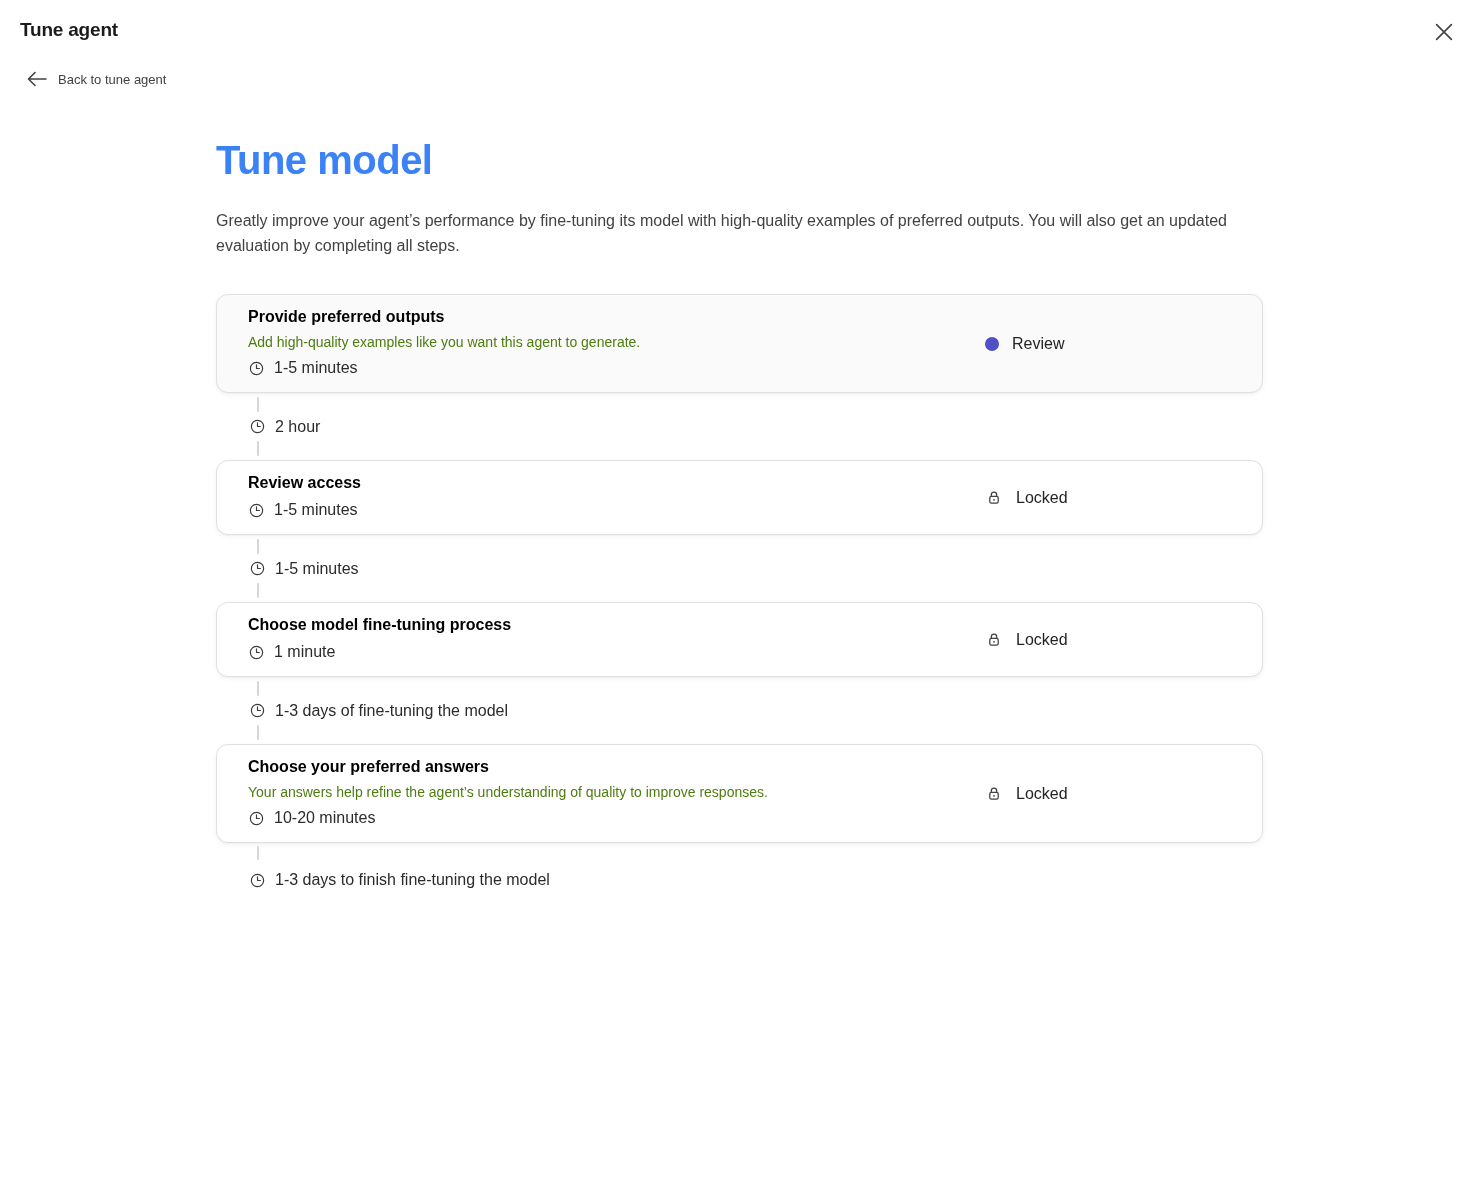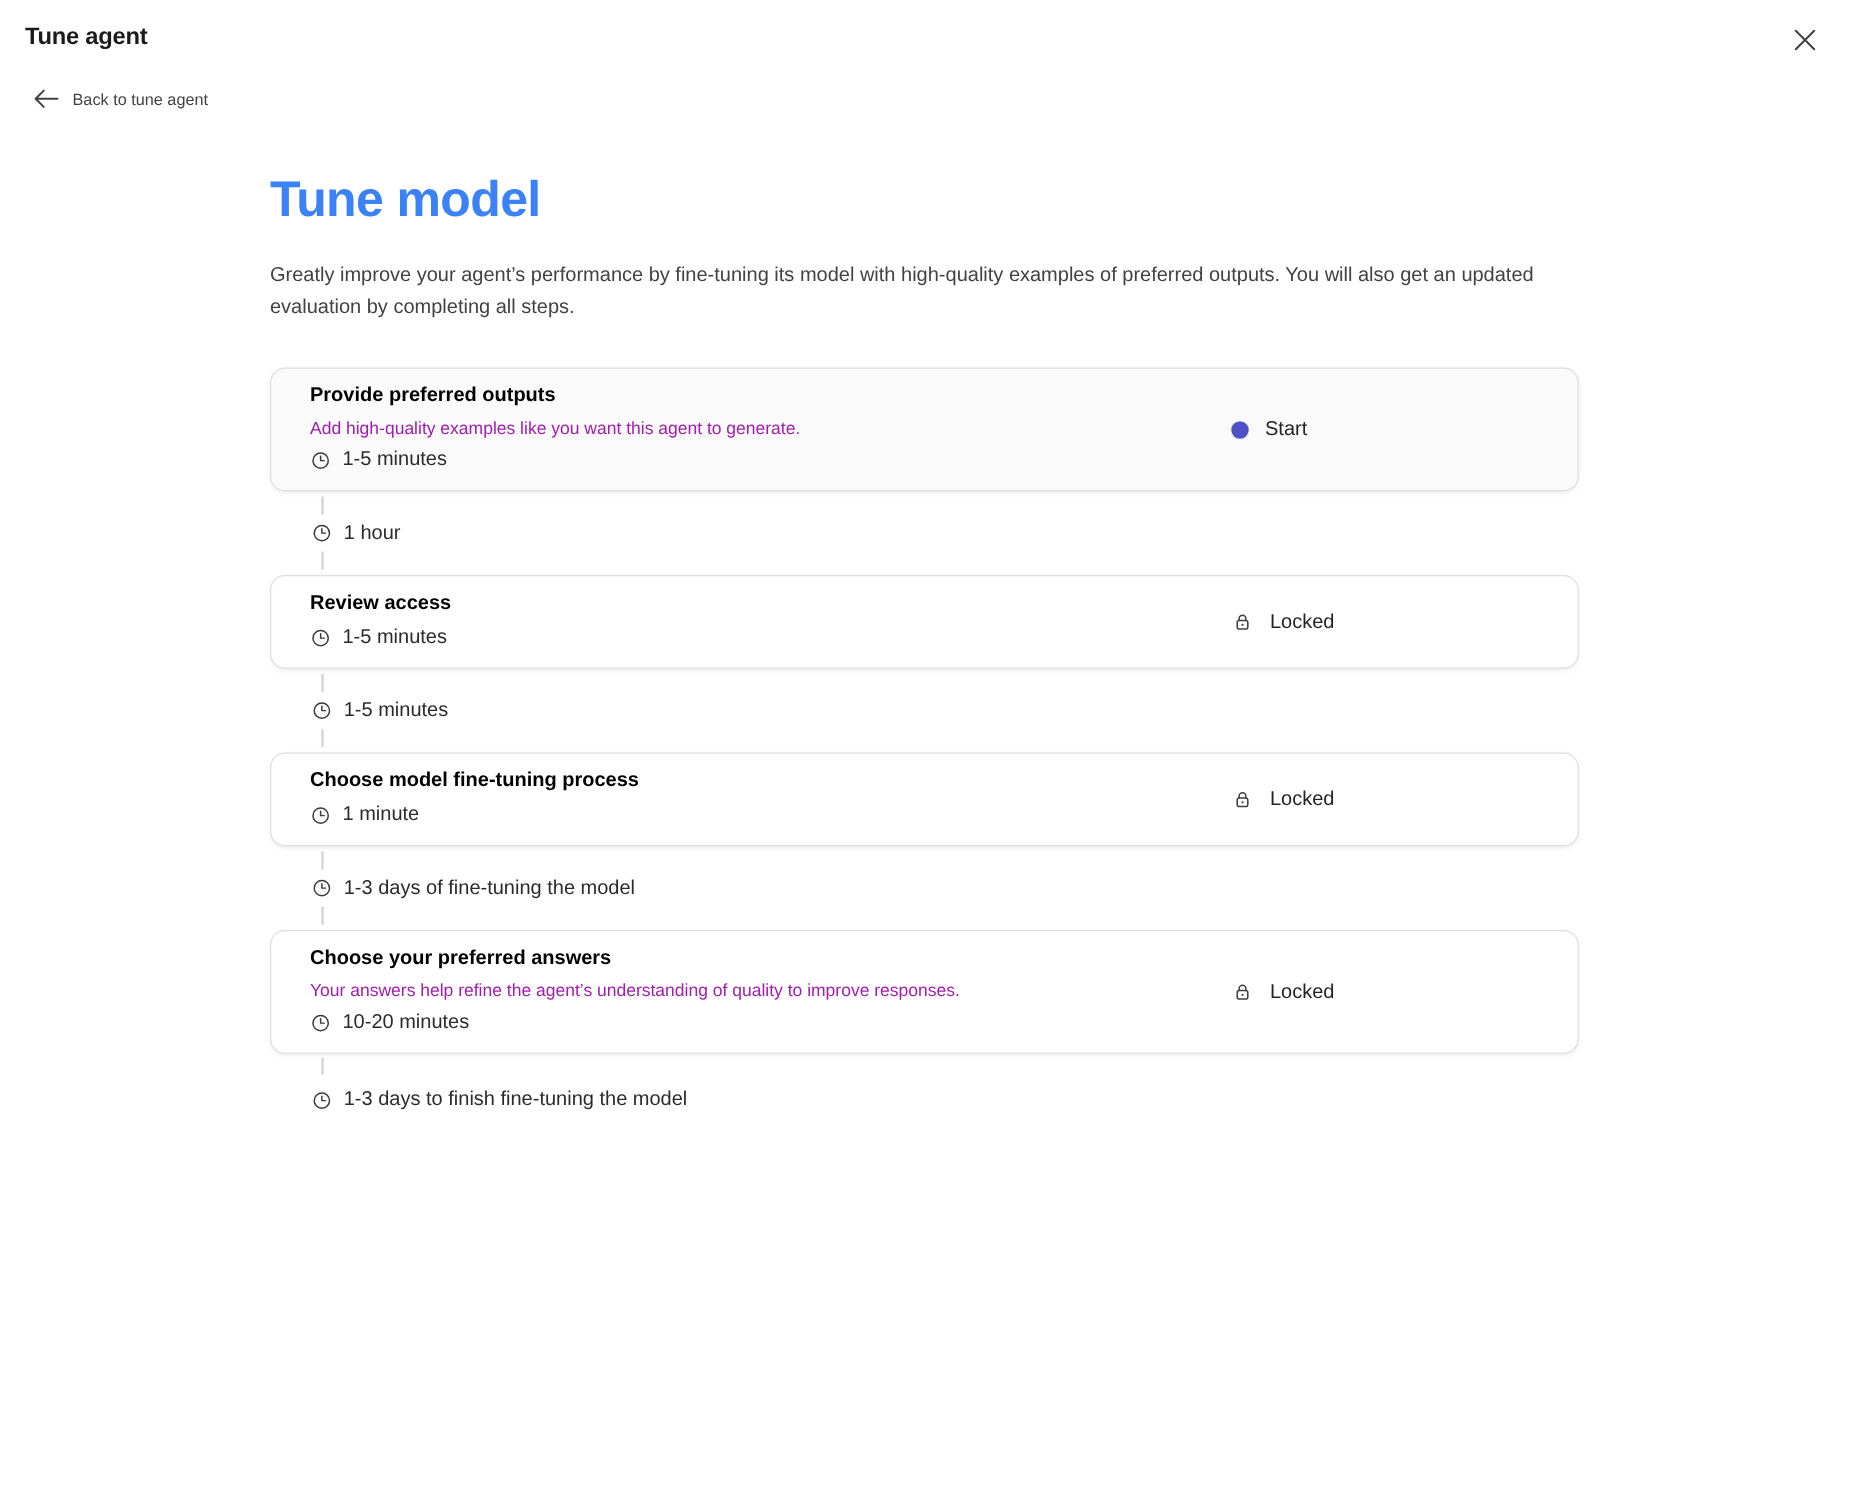--- a/index.html
+++ b/index.html
@@ -55,21 +55,21 @@
     background: #ffffff;
     padding: 11px 31px 13px 31px;
     box-shadow: 0 1px 2px rgba(0,0,0,0.04), 0 2px 6px rgba(0,0,0,0.04);
   }
   .card--active { background: #fafafa; }
   .card-title {
     font-size: 16px; line-height: 22px; font-weight: 700; color: #000000;
   }
   .card-desc {
     margin-top: 4px;
-    font-size: 14px; line-height: 20px; color: #a21caf;
+    font-size: 14px; line-height: 20px; color: #4d7c0f;
   }
   .card-duration {
     margin-top: 5px;
     display: flex; align-items: center; gap: 9px;
     font-size: 16px; line-height: 22px; color: #2b2b2b;
   }
   .icon { display: inline-flex; align-items: center; justify-content: center; }
 
   .card-status {
     position: absolute; left: 768px; top: 50%;
@@ -149,31 +149,31 @@
       <div class="card-duration">
         <span class="icon">
           <svg width="17" height="17" viewBox="0 0 20 20">
               <use href="#i-clock"></use>
             </svg>
         </span>
         <span>1-5 minutes</span>
       </div>
       <div class="card-status">
         <span class="ready-dot" style="background: rgb(78, 82, 198);"></span>
-        <span>Start</span>
+        <span>Review</span>
       </div>
     </div>
 
     <div class="connector">
       <span class="icon">
         <svg width="17" height="17" viewBox="0 0 20 20">
             <use href="#i-clock"></use>
           </svg>
       </span>
-      <span>1 hour</span>
+      <span>2 hour</span>
     </div>
 
     <div class="card">
       <div class="card-title">Review access</div>
       <div class="card-duration">
         <span class="icon">
           <svg width="17" height="17" viewBox="0 0 20 20">
               <use href="#i-clock"></use>
             </svg>
         </span>

